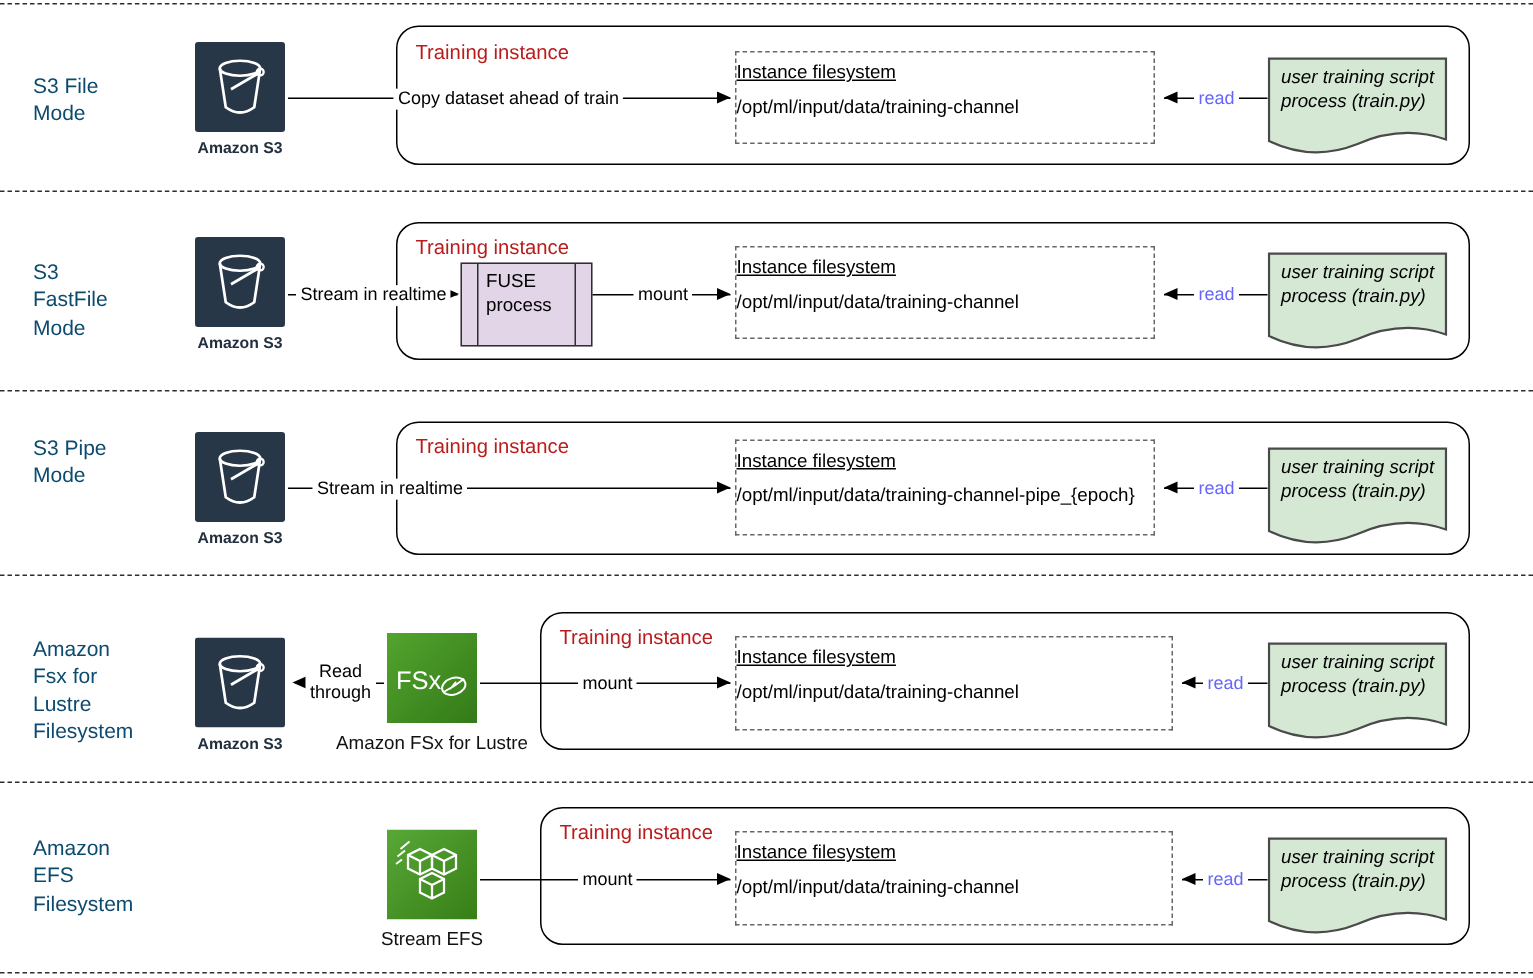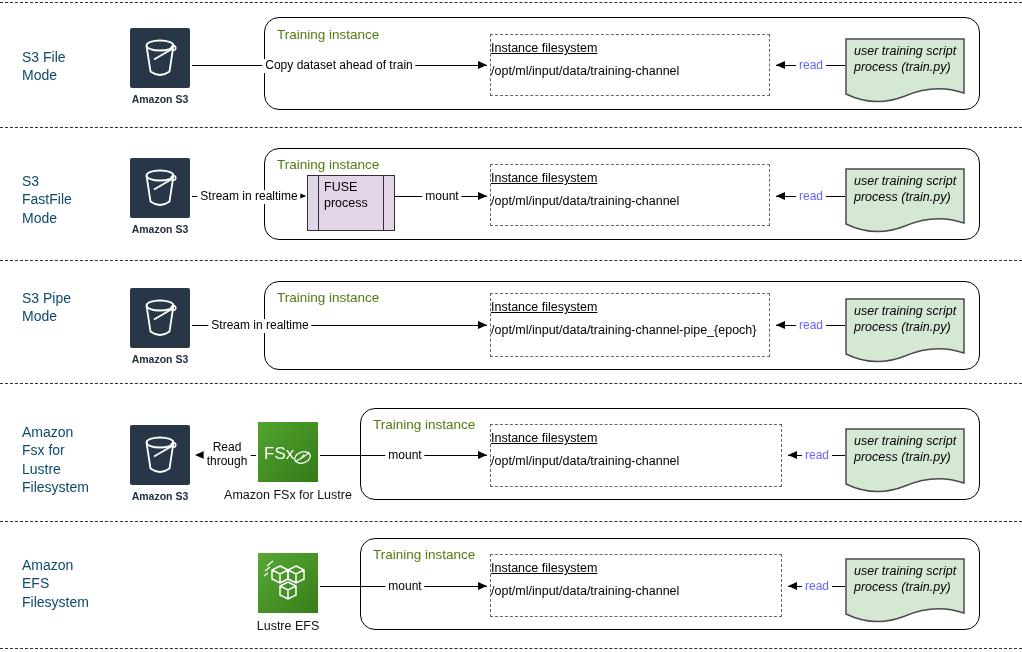--- a/index.html
+++ b/index.html
@@ -5,21 +5,21 @@
   * { box-sizing: border-box; margin: 0; padding: 0; }
   body { background: #fff; font-family: "Liberation Sans", sans-serif; }
   #canvas { position: relative; width: 1022px; height: 652px; background: #fff; overflow: hidden; }
   section { display: contents; }
 
   .sep { position: absolute; left: 0; width: 1022px; height: 0; border-top: 1.5px dashed #2e2e2e; }
 
   .left-label { position: absolute; font-size: 14px; line-height: 1.32; color: #0c4a6e; white-space: pre-line; }
 
   .tbox { position: absolute; background: #fff; border: 1.2px solid #000; border-radius: 15px; }
-  .tlabel { position: absolute; font-size: 13.5px; color: #4d7c0f; }
+  .tlabel { position: absolute; font-size: 13.5px; color: #b91c1c; }
 
   .fsbox { position: absolute; background: #fff; border: 1.6px dashed #676767; text-align: left; }
   .fstitle { margin-top: 6px; font-size: 12.5px; text-decoration: underline; color: #000; }
   .fspath { margin-top: 9px; font-size: 12.5px; color: #000; }
 
   .hline { position: absolute; height: 0; border-top: 1.3px solid #000; }
   .head-r { position: absolute; width: 0; height: 0; border-top: 4.5px solid transparent; border-bottom: 4.5px solid transparent; border-left: 9px solid #000; }
   .head-l { position: absolute; width: 0; height: 0; border-top: 4.5px solid transparent; border-bottom: 4.5px solid transparent; border-right: 9px solid #000; }
   .arrow-label { position: absolute; transform: translate(-50%,-50%); background: #fff; padding: 0 3px; font-size: 12px; color: #000; white-space: pre-line; text-align: center; line-height: 1.15; }
   .read-label { color: #6666FF; }
@@ -268,21 +268,21 @@
         </defs>
         <rect width="60" height="60" fill="url(#gefs)"></rect>
         <g fill="none" stroke="#fff" stroke-width="1.5">
           <path transform="translate(14,13)" d="M8 0 L16 4 L16 13 L8 17 L0 13 L0 4 Z M0 4 L8 8 L16 4 M8 8 L8 17"></path>
           <path transform="translate(30,13)" d="M8 0 L16 4 L16 13 L8 17 L0 13 L0 4 Z M0 4 L8 8 L16 4 M8 8 L8 17"></path>
           <path transform="translate(22,29)" d="M8 0 L16 4 L16 13 L8 17 L0 13 L0 4 Z M0 4 L8 8 L16 4 M8 8 L8 17"></path>
           <path stroke-width="1.3" d="M9 13 L15 8 M7 18 L12 14 M6 23 L10 20"></path>
         </g>
       </svg>
     </span>
-    <div class="caption greencap" style="left:228px;top:619px;width:120px">Lustre EFS</div>
+    <div class="caption greencap" style="left:228px;top:619px;width:120px">Stream EFS</div>
 
     <div class="hline" style="left:320px;top:586px;width:167px"></div>
     <div class="head-r" style="left:478px;top:582px"></div>
     <div class="arrow-label" style="left:405px;top:587px">mount</div>
 
     <div class="fsbox" style="left:490px;top:554px;width:292px;height:63px">
       <div class="fstitle">Instance filesystem</div>
       <div class="fspath">/opt/ml/input/data/training-channel</div>
     </div>
 

